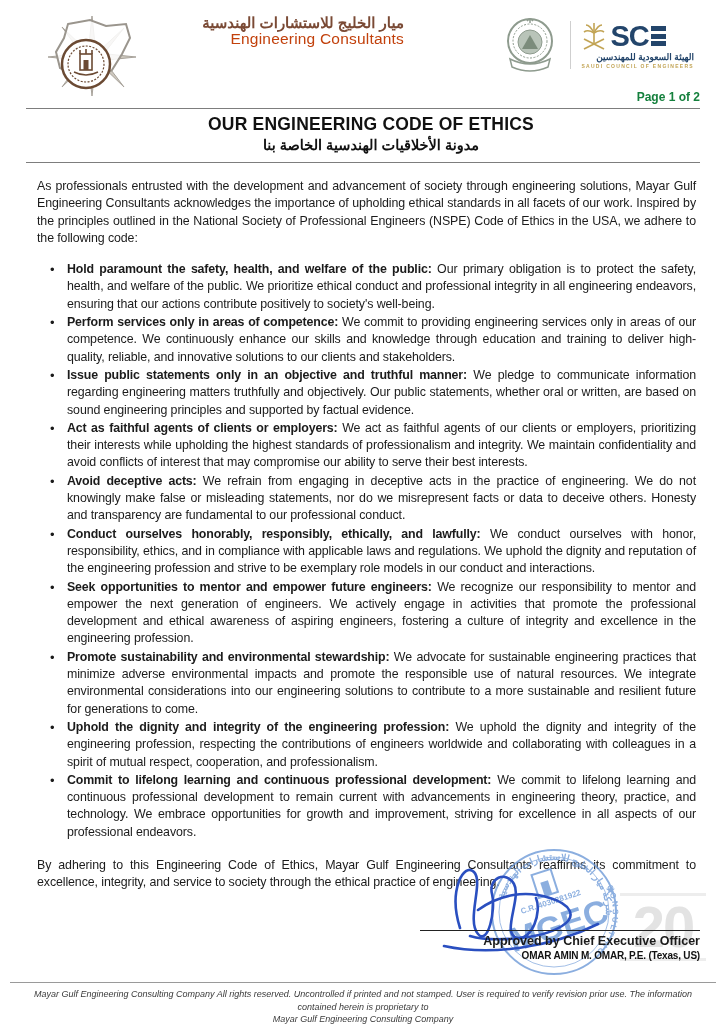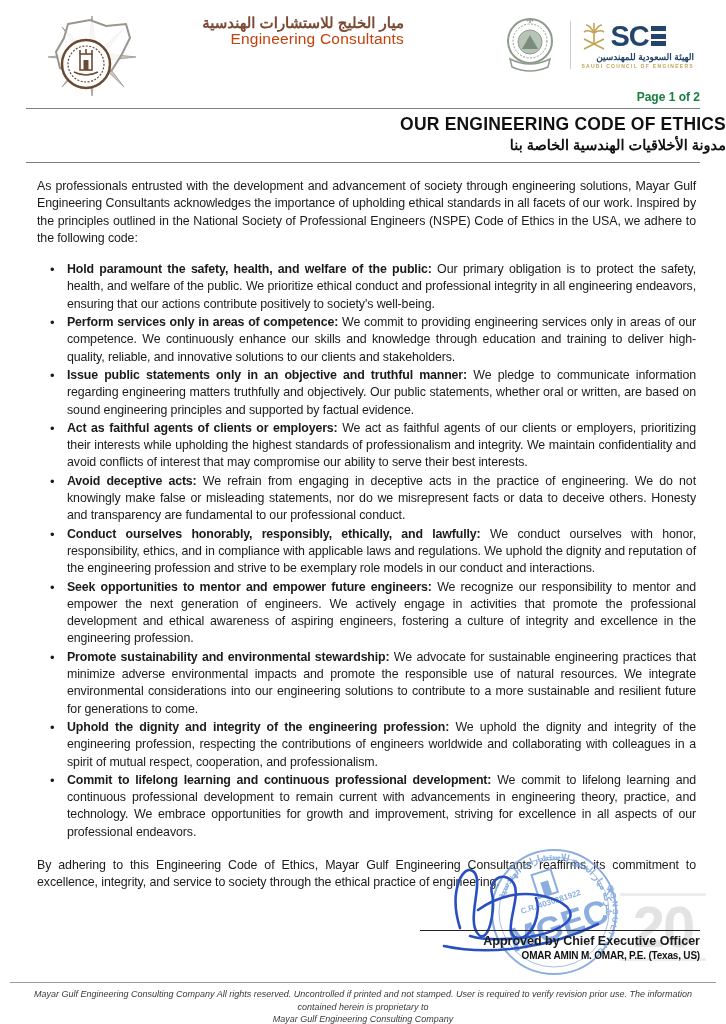--- a/index.html
+++ b/index.html
@@ -28,21 +28,21 @@
   .sce-e i{display:block;width:15px;height:5px;background:#23456b;margin:1.4px 0;}
   .sce-arabic{font-size:9px;font-weight:bold;color:#23456b;direction:rtl;align-self:stretch;text-align:right;margin-top:1px;}
   .sce-english{font-size:5px;color:#c2a455;letter-spacing:1.3px;align-self:center;margin-top:1px;font-weight:bold;}
   .page-label{position:absolute;right:0;top:78px;font-size:12px;font-weight:bold;color:#15803d;}
   
   .rule{position:absolute;left:26px;right:26px;height:0;border-top:1.3px solid #7d7d7d;}
   .rule1{top:108px;}
   .rule2{top:162px;}
   .rule-footer{top:982px;left:10px;right:10px;border-top:1px solid #9a9a9a;}
   
-  .title-block{position:absolute;top:114px;left:16px;right:0;text-align:right;}
+  .title-block{position:absolute;top:114px;left:16px;right:0;text-align:center;}
   .title-en{font-size:17.5px;font-weight:bold;letter-spacing:0.2px;color:#111;}
   .title-ar{font-size:14.5px;font-weight:bold;color:#111;direction:rtl;margin-top:2px;}
   
   .content{position:absolute;top:178px;left:37px;right:30px;font-size:12.4px;line-height:17.3px;letter-spacing:-0.1px;color:#1b1b1b;text-align:justify;}
   .intro{margin:0 0 14px 0;}
   ul.ethics{margin:0;padding:0 0 0 30px;list-style:none;}
   ul.ethics li{position:relative;margin:0 0 1px 0;}
   ul.ethics li::before{content:"•";position:absolute;left:-17px;top:0;font-size:13px;}
   ul.ethics b{letter-spacing:-0.15px;}
   .closing{margin:16px 0 0 0;}

